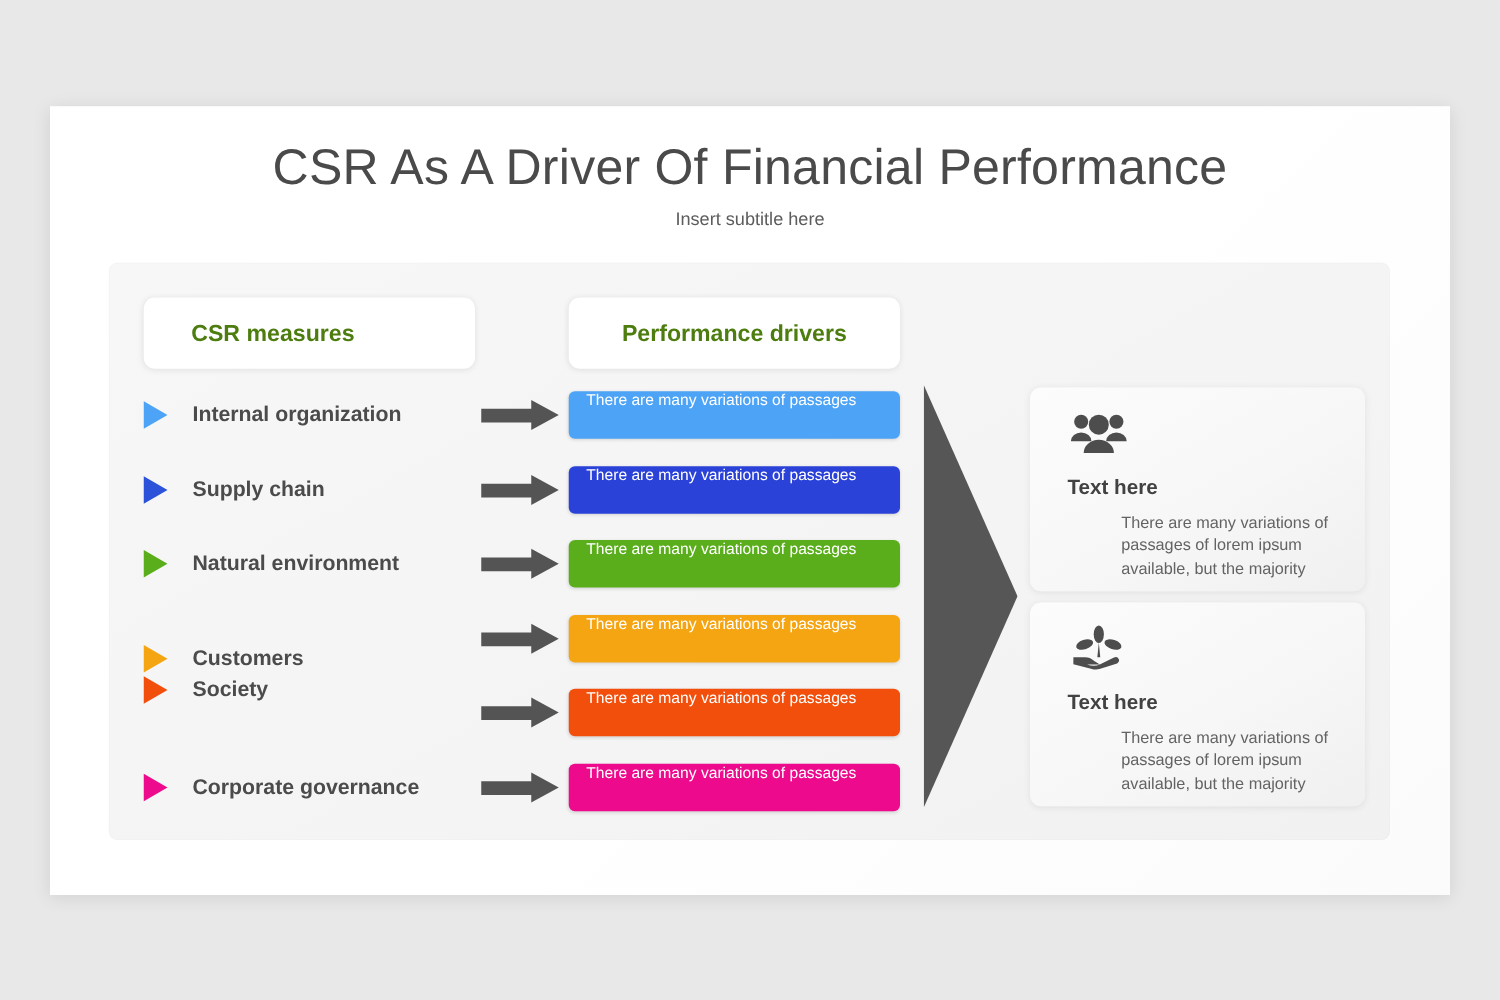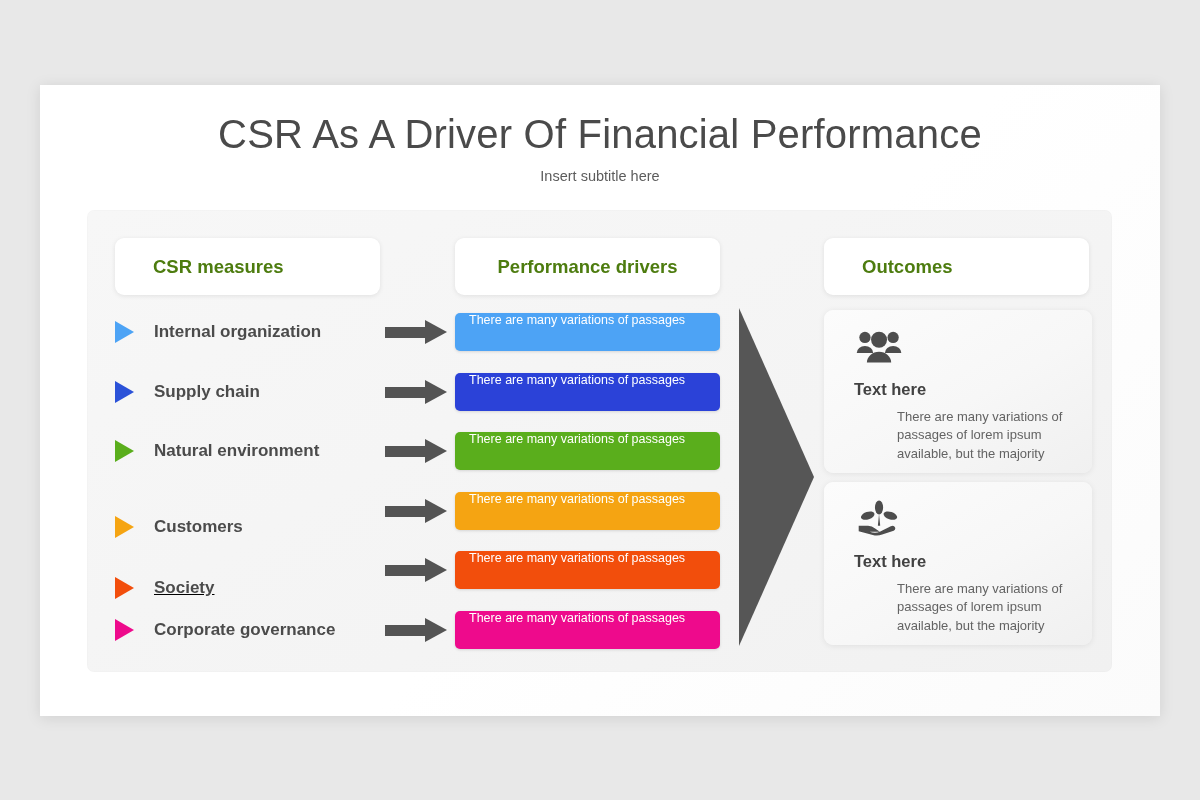--- a/index.html
+++ b/index.html
@@ -181,23 +181,20 @@
   <div id="subtitle">Insert subtitle here</div>
 
   <div id="panel">
 
     <div class="col-head" id="head-csr">
       <span>CSR measures</span>
     </div>
     <div class="col-head" id="head-drivers">
       <span>Performance drivers</span>
     </div>
-    <div class="col-head" id="head-outcomes">
-      <span>Outcomes</span>
-    </div>
 
     <svg id="big-arrow" viewBox="0 0 75 338" preserveAspectRatio="none">
       <polygon points="0,0 75,169 0,338" fill="#565656"></polygon>
     </svg>
 
     <div id="rows">
         <div class="measure-row" style="top: 107px;">
           <span class="tri" style="color:#4da3f5"></span>
           <span class="measure-label">Internal organization</span>
         </div>
@@ -234,21 +231,21 @@
           <span class="tri" style="color:#f5a412"></span>
           <span class="measure-label">Customers</span>
         </div>
         <div class="conn" style="top: 288.8px;">
           <span class="shaft"></span>
           <span class="head"></span>
         </div>
         <div class="pill" style="top: 281.8px; background: rgb(245, 164, 18);">
           <span>There are many variations of passages</span>
         </div>
-        <div class="measure-row" style="top: 363px; text-decoration: underline;">
+        <div class="measure-row" style="top: 327px;">
           <span class="tri" style="color:#f24e0c"></span>
           <span class="measure-label">Society</span>
         </div>
         <div class="conn" style="top: 348.4px;">
           <span class="shaft"></span>
           <span class="head"></span>
         </div>
         <div class="pill" style="top: 341.4px; background: rgb(242, 78, 12);">
           <span>There are many variations of passages</span>
         </div>

